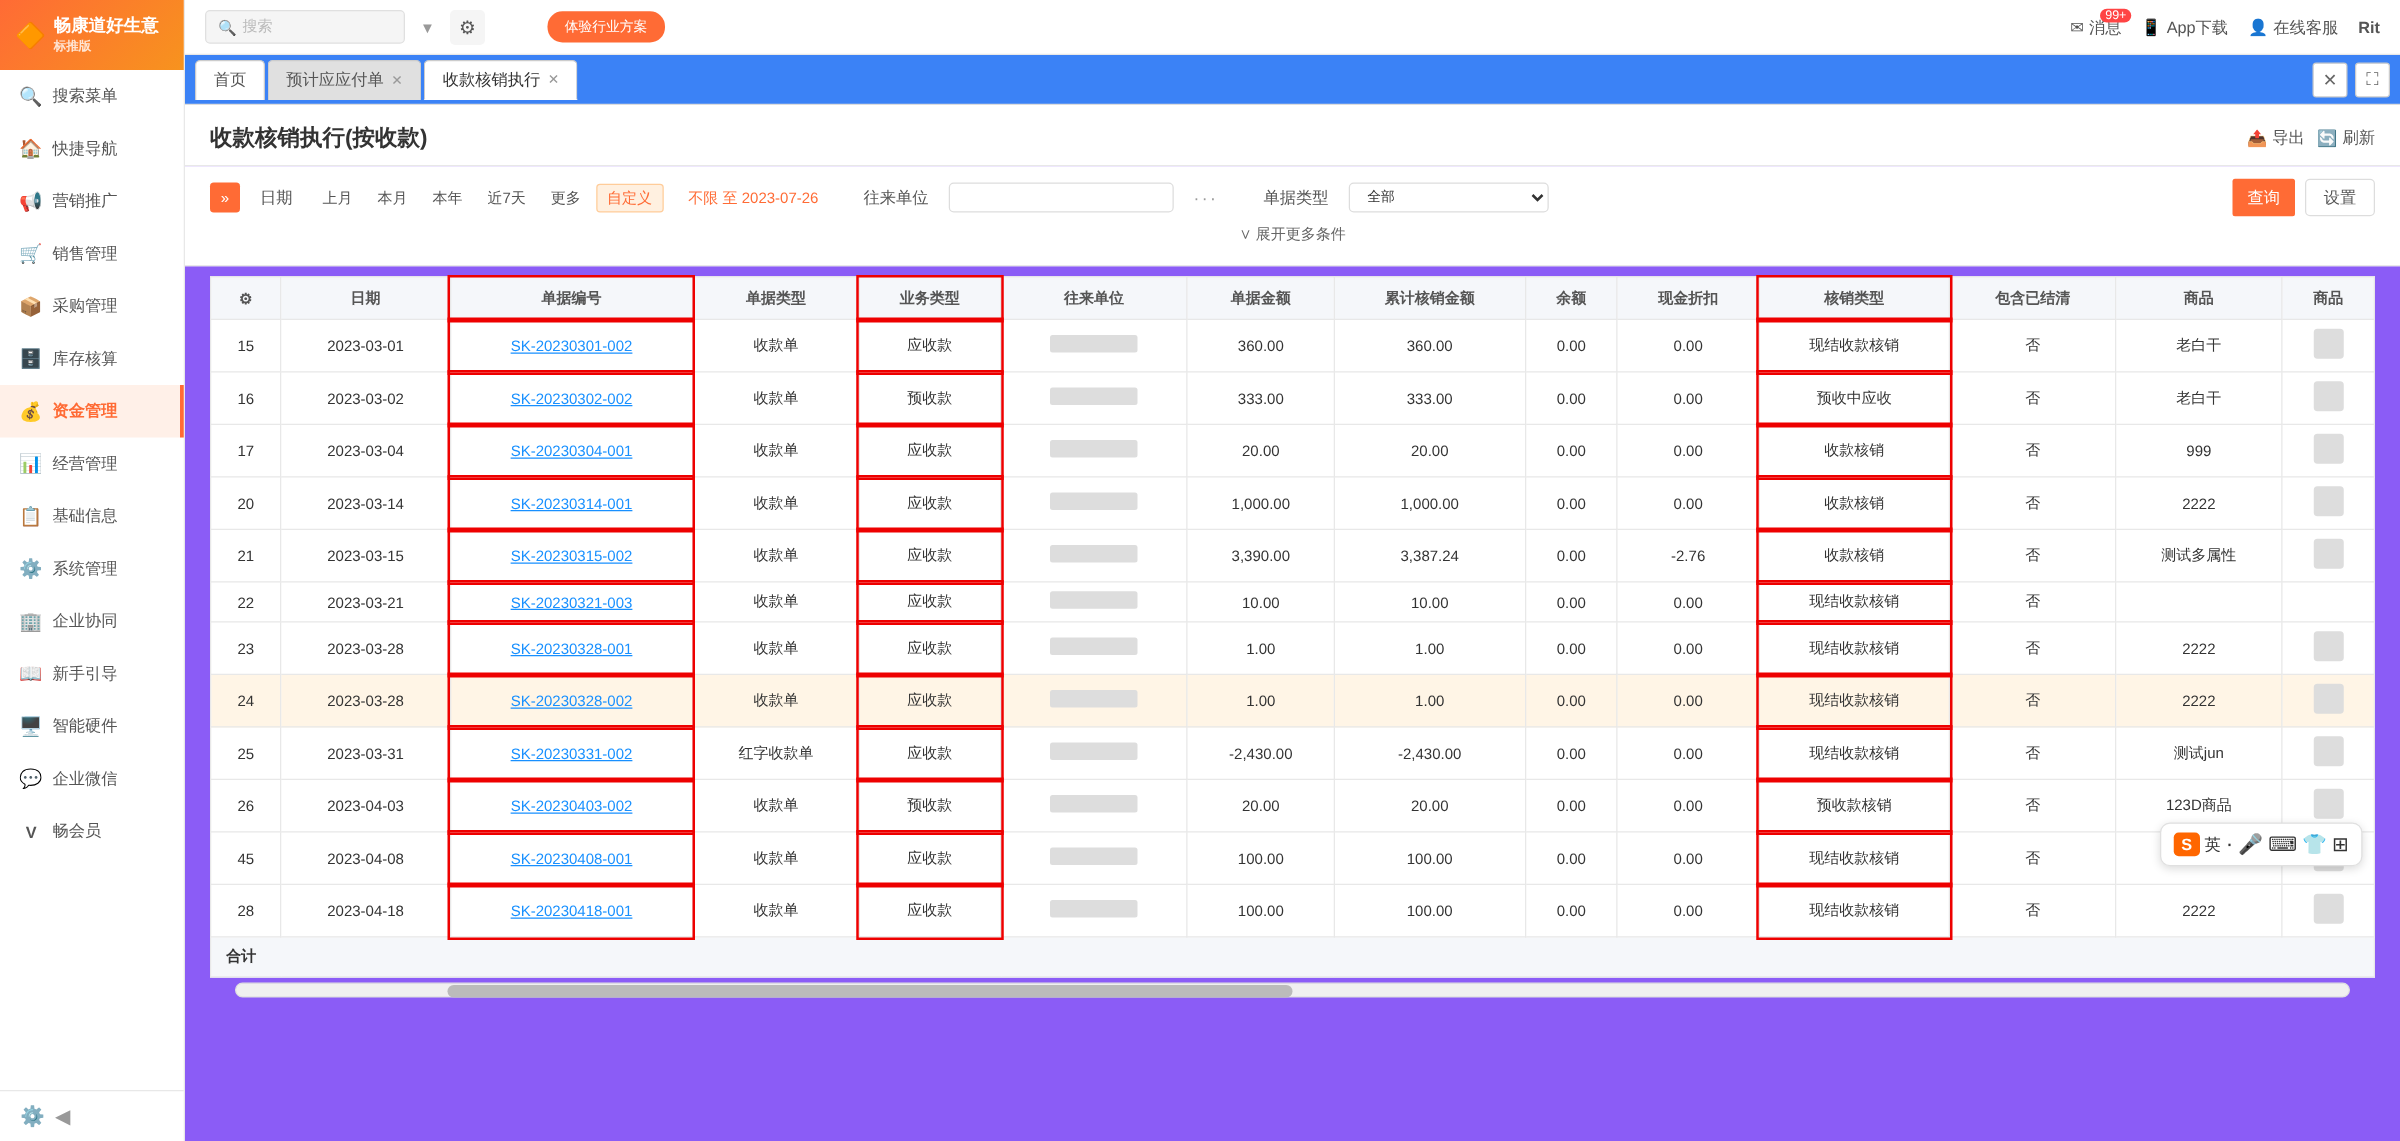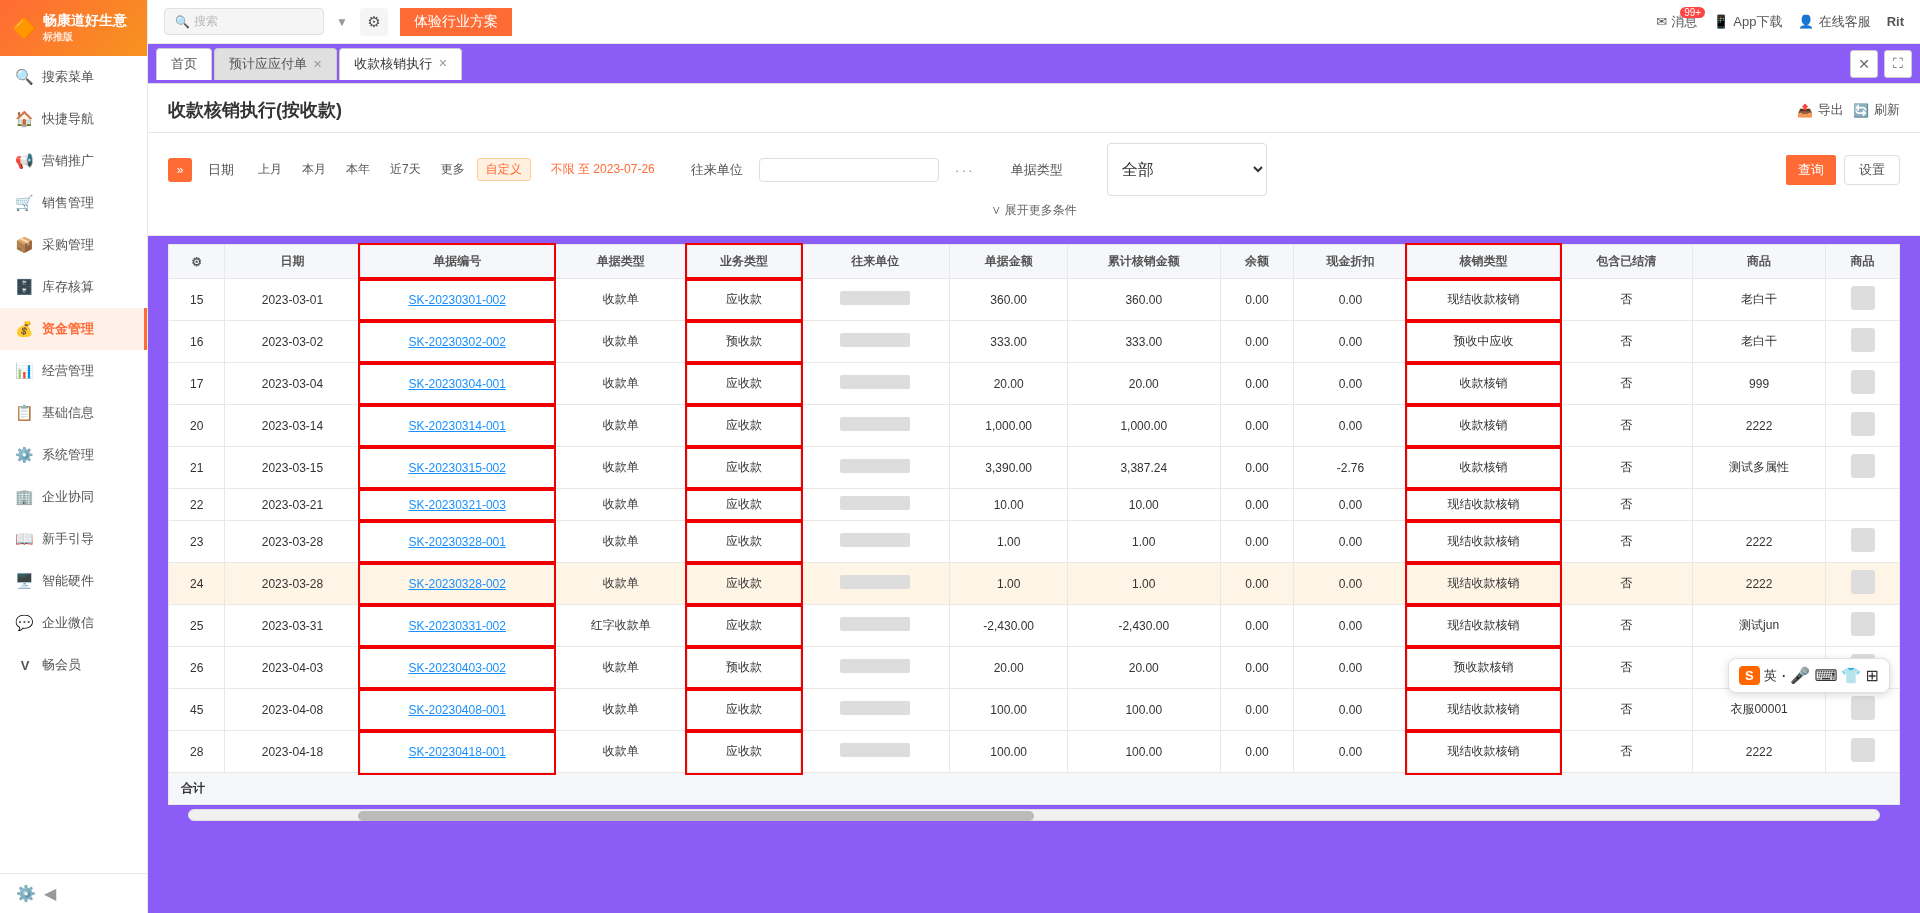--- a/index.html
+++ b/index.html
@@ -15,28 +15,28 @@
     .sidebar-bottom { margin-top: auto; border-top: 1px solid #e8e8e8; display: flex; align-items: center; padding: 10px 16px; gap: 8px; }
 
     
     .main { flex: 1; display: flex; flex-direction: column; height: 913px; overflow: hidden; }
 
     
     .topbar { height: 44px; background: #fff; border-bottom: 1px solid #e8e8e8; display: flex; align-items: center; padding: 0 16px; gap: 12px; }
     .topbar-search { background: #f5f5f5; border: 1px solid #e0e0e0; border-radius: 4px; padding: 4px 10px; font-size: 12px; color: #999; display: flex; align-items: center; gap: 4px; min-width: 160px; }
     .topbar-chevron { color: #999; font-size: 12px; cursor: pointer; }
     .topbar-gear { width: 28px; height: 28px; background: #f5f5f5; border-radius: 4px; display: flex; align-items: center; justify-content: center; cursor: pointer; color: #555; font-size: 15px; }
-    .topbar-btn { background: #ff6b35; color: #fff; border: none; border-radius: 0; padding: 5px 14px; font-size: 14px; cursor: pointer; white-space: nowrap; }
+    .topbar-btn { background: #ff6b35; color: #fff; border: none; border-radius: 12px; padding: 5px 14px; font-size: 11px; cursor: pointer; white-space: nowrap; margin-left: 38px; }
     .topbar-right { margin-left: auto; display: flex; align-items: center; gap: 16px; color: #555; font-size: 13px; }
     .topbar-msg { display: flex; align-items: center; gap: 4px; cursor: pointer; position: relative; }
     .msg-badge { background: #ff4444; color: #fff; font-size: 10px; padding: 0 4px; border-radius: 8px; position: absolute; top: -6px; right: -8px; }
     .topbar-right-item { display: flex; align-items: center; gap: 4px; cursor: pointer; }
 
     
-    .tabbar { height: 40px; background: #8b5cf6; display: flex; align-items: center; padding: 0 8px; border-bottom: 1px solid #ddd; gap: 2px; }
+    .tabbar { height: 40px; background: #3b82f6; display: flex; align-items: center; padding: 0 8px; border-bottom: 1px solid #ddd; gap: 2px; }
     .tab { height: 32px; padding: 0 14px; display: flex; align-items: center; gap: 6px; border-radius: 4px 4px 0 0; cursor: pointer; font-size: 13px; background: #e0e0e0; color: #555; border: 1px solid #ccc; border-bottom: none; }
     .tab.active { background: #fff; color: #333; border-bottom: 1px solid #fff; }
     .tab.home { background: #fff; }
     .tab-close { font-size: 11px; color: #999; cursor: pointer; }
     .tabbar-actions { margin-left: auto; display: flex; gap: 6px; }
     .tabbar-action-btn { width: 28px; height: 28px; display: flex; align-items: center; justify-content: center; cursor: pointer; color: #666; font-size: 14px; border: 1px solid #ccc; border-radius: 3px; background: #fff; }
 
     
     .content { flex: 1; overflow: hidden; display: flex; flex-direction: column; background: #8b5cf6; }
     .content-header { background: #fff; padding: 14px 20px 10px; border-bottom: 1px solid #e8e8e8; display: flex; align-items: center; justify-content: space-between; }
@@ -48,21 +48,21 @@
     .filter-bar { background: #fff; padding: 10px 20px; border-bottom: 1px solid #e8e8e8; }
     .filter-row { display: flex; align-items: center; gap: 16px; }
     .filter-toggle { width: 24px; height: 24px; background: #ff6b35; color: #fff; border-radius: 3px; display: flex; align-items: center; justify-content: center; cursor: pointer; font-size: 12px; flex-shrink: 0; }
     .filter-label { font-size: 13px; color: #555; white-space: nowrap; }
     .filter-date-btns { display: flex; gap: 4px; }
     .filter-date-btn { padding: 3px 8px; font-size: 12px; cursor: pointer; color: #555; background: transparent; border: none; }
     .filter-date-custom { background: #fff0e0; color: #ff6b35; border: 1px solid #ffcc99; border-radius: 3px; padding: 2px 8px; font-size: 12px; cursor: pointer; }
     .filter-date-range { font-size: 12px; color: #ff6b35; margin-left: 4px; }
     .filter-input { border: 1px solid #ddd; border-radius: 4px; padding: 4px 10px; font-size: 12px; width: 180px; color: #333; }
     .filter-dots { color: #999; letter-spacing: 2px; font-size: 14px; cursor: pointer; }
-    .filter-select { border: 1px solid #ddd; border-radius: 4px; padding: 16px 10px; font-size: 16px; width: 160px; color: #333; background: #fff; margin-left: 28px; }
+    .filter-select { border: 1px solid #ddd; border-radius: 4px; padding: 4px 10px; font-size: 11px; width: 160px; color: #333; background: #fff; }
     .query-btn { background: #ff6b35; color: #fff; border: none; border-radius: 2px; padding: 5px 12px; font-size: 13px; cursor: pointer; }
     .set-btn { background: #fff; color: #555; border: 1px solid #ddd; border-radius: 4px; padding: 5px 14px; font-size: 13px; cursor: pointer; }
     .filter-expand { display: flex; align-items: center; justify-content: center; padding: 6px 0; font-size: 12px; color: #666; cursor: pointer; gap: 4px; }
 
     
     .table-container { flex: 1; overflow: auto; padding: 0 20px 10px; }
     .data-table { width: 100%; border-collapse: collapse; background: #fff; margin-top: 8px; }
     .data-table th { background: #f5f7fa; border: 1px solid #e8e8e8; padding: 8px 10px; font-size: 12px; font-weight: bold; color: #555; text-align: center; white-space: nowrap; }
     .data-table td { border: 1px solid #e8e8e8; padding: 7px 10px; font-size: 12px; color: #333; text-align: center; white-space: nowrap; }
     .data-table tr.highlighted td { background: #fff5e6; }

